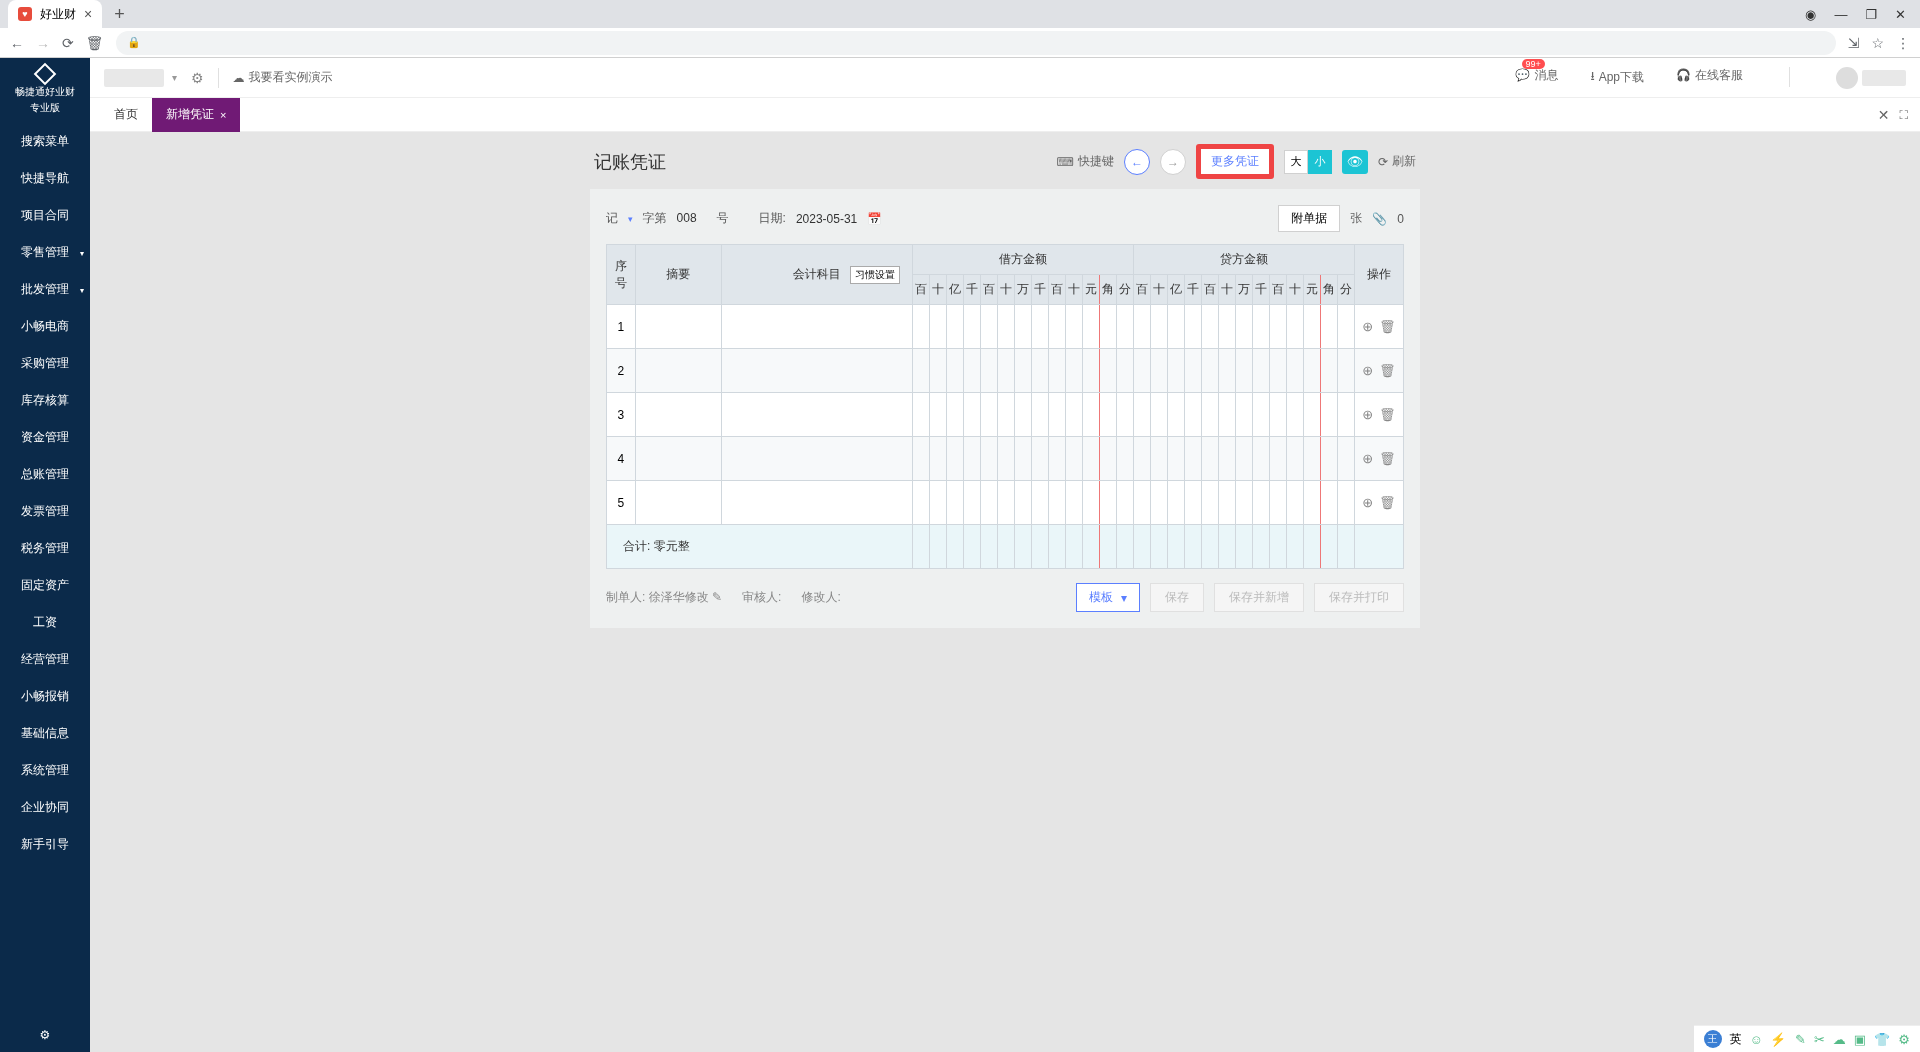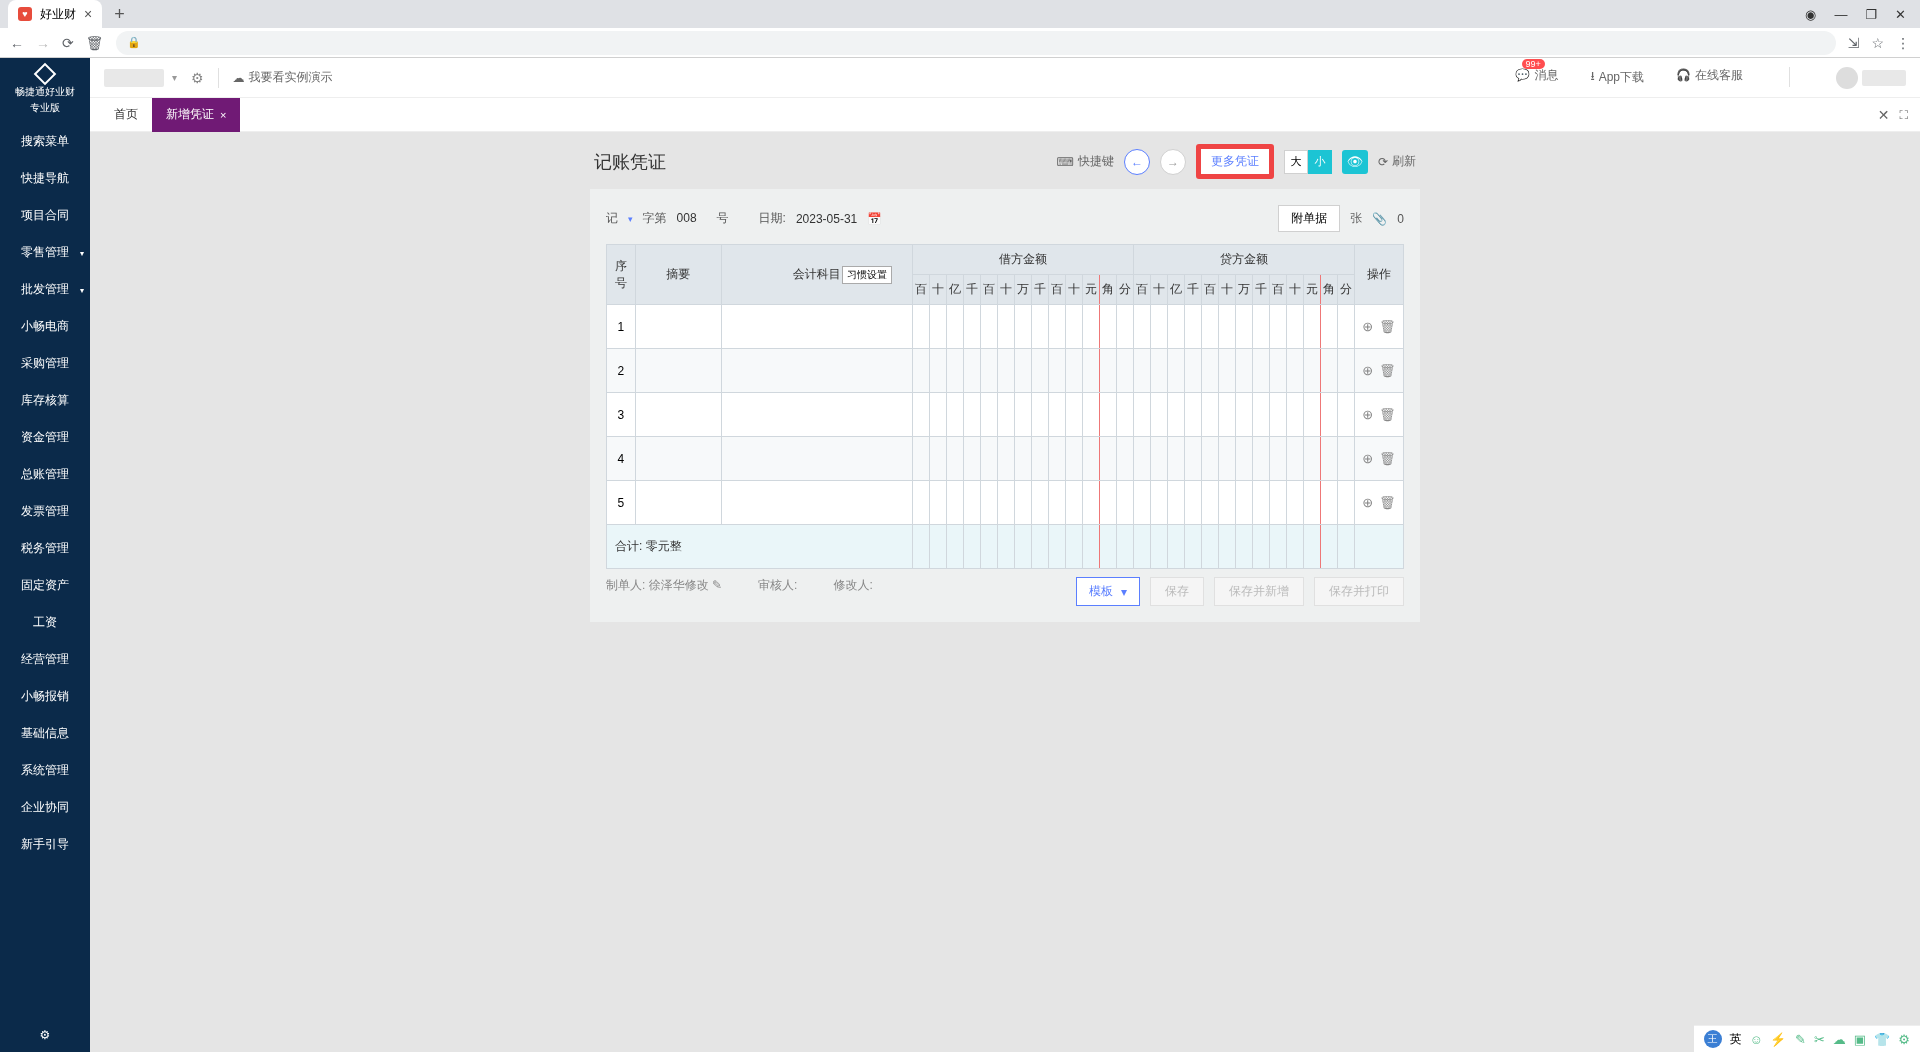--- a/index.html
+++ b/index.html
@@ -83,33 +83,33 @@
 .attach-btn { margin-left: auto; border: 1px solid #d0d0d0; background: #fff; padding: 4px 12px; font-size: 12px; cursor: pointer; }
 .zhang { color: #666; }
 .clip-ico { color: #888; font-size: 12px; }
 
 .vtable { width: 100%; border-collapse: collapse; background: #fff; }
 .vtable th, .vtable td { border: 1px solid #d0d7dd; text-align: center; }
 .vtable thead th { background: #e0e6eb; font-weight: normal; color: #333; font-size: 12px; padding: 6px 2px; }
 .th-seq { width: 34px; }
 .th-summary { width: 116px; }
 .th-subject { width: 268px; position: relative; }
-.habit-btn { position: absolute; right: 20px; top: 50%; transform: translateY(-50%); border: 1px solid #aaa; background: #fff; font-size: 10px; padding: 1px 4px; cursor: pointer; }
+.habit-btn { position: absolute; right: 12px; top: 50%; transform: translateY(-50%); border: 1px solid #aaa; background: #fff; font-size: 10px; padding: 1px 4px; cursor: pointer; }
 .th-ops { width: 60px; }
 .digit-row th { font-size: 10px; padding: 2px 0; width: 13px; }
 .digit-row th.red-line { border-right-color: #e77; }
 .vtable tbody td { height: 44px; font-size: 12px; }
 .vtable tbody tr:nth-child(even) td { background: #f7f9fa; }
 .digit-cell { width: 13px; padding: 0; }
 .digit-cell.red-line { border-right-color: #e77; }
 .ops-cell { color: #888; }
 .ops-cell span { cursor: pointer; margin: 0 3px; font-size: 13px; }
-.total-row td { background: #eaf6f9 !important; height: 40px; text-align: left; padding-left: 8px; color: #333; }
-
-.voucher-ft { display: flex; margin-top: 8px; font-size: 12px; color: #888; gap: 36px; }
+.total-row td { background: #eaf6f9 !important; height: 40px; text-align: left; padding-left: 16px; color: #333; }
+
+.voucher-ft { display: flex; align-items: center; margin-top: 14px; font-size: 12px; color: #888; gap: 20px; }
 .ft-right { margin-left: auto; display: flex; gap: 10px; }
 .tpl-btn { border: 1px solid #5b7fff; color: #5b7fff; background: #fff; padding: 5px 12px; font-size: 12px; cursor: pointer; display: flex; align-items: center; gap: 8px; }
 .btn-dis { border: 1px solid #e0e0e0; background: #f5f5f5; color: #bbb; padding: 5px 14px; font-size: 12px; cursor: not-allowed; }
 
 
 .taskbar { position: fixed; bottom: 0; right: 0; display: flex; align-items: center; gap: 8px; padding: 4px 10px; background: #fff; border-top: 1px solid #eee; }
 .tb-badge { width: 18px; height: 18px; background: #3b7fd4; color: #fff; border-radius: 50%; display: flex; align-items: center; justify-content: center; font-size: 10px; }
 .tb-ico { color: #5b8; font-size: 13px; cursor: pointer; }
 </style>
 </head>

